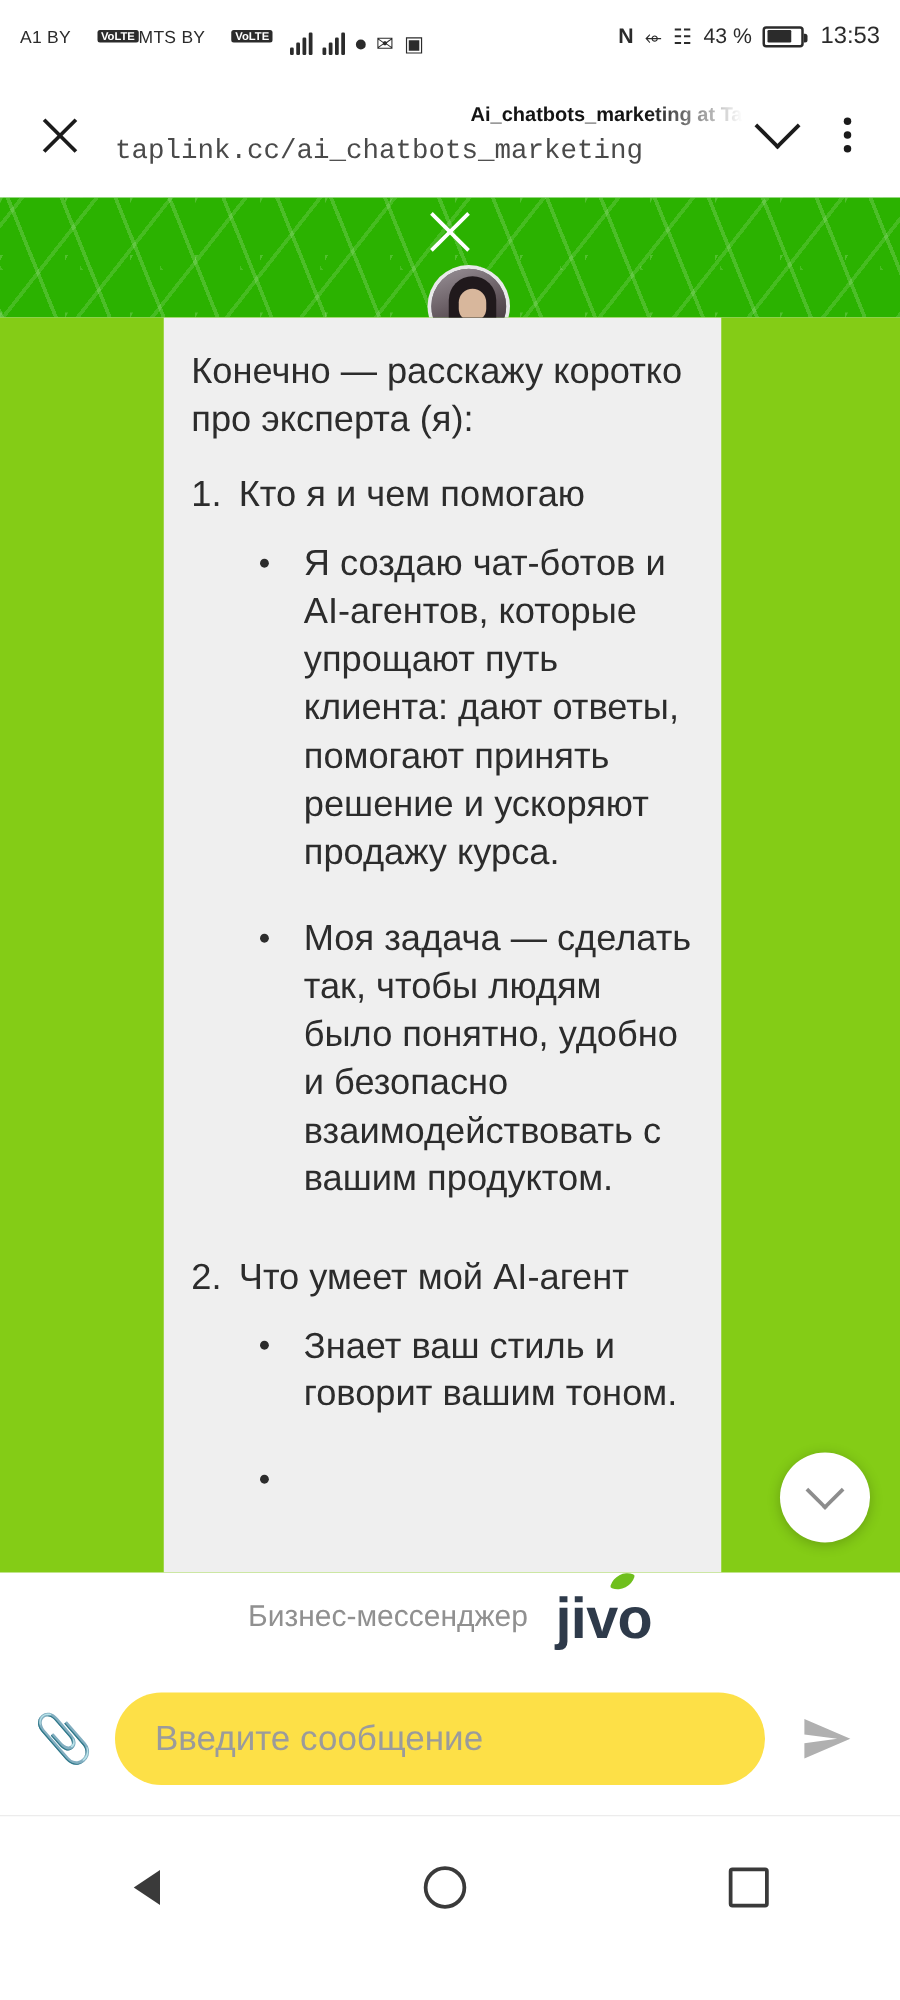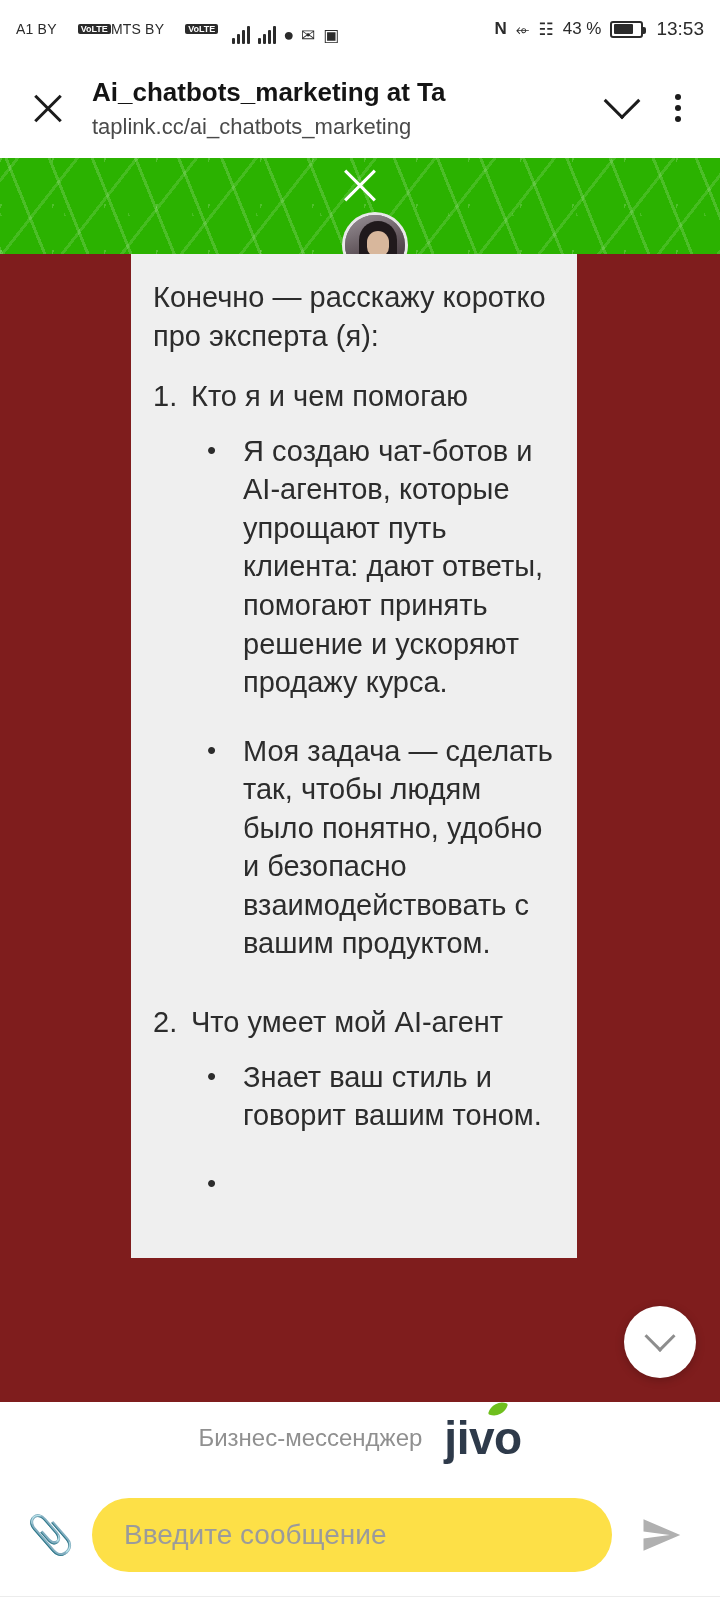--- a/index.html
+++ b/index.html
@@ -125,34 +125,36 @@
   .close-x::before { transform: rotate(45deg); }
   .close-x::after  { transform: rotate(-45deg); }
 
   .url-block {
     flex: 1;
     min-width: 0;
     padding-left: 18px;
     overflow: hidden;
   }
   .page-title {
-    font-size: 26px;
+    font-size: 16px;
     font-weight: bold;
     color: #141414;
     white-space: nowrap;
     overflow: hidden;
     -webkit-mask-image: linear-gradient(to right, #000 85%, transparent 100%);
             mask-image: linear-gradient(to right, #000 85%, transparent 100%);
+            text-align: right;
   }
   .page-url {
     margin-top: 6px;
     font-size: 22px;
     color: #4a4a4a;
     white-space: nowrap;
     overflow: hidden;
+    font-family: Liberation Mono, monospace;
   }
   .chev-btn {
     width: 56px; height: 56px;
     flex: 0 0 56px;
     display: flex; align-items: center; justify-content: center;
   }
   .chev {
     width: 26px; height: 26px;
     border-right: 3px solid #1b1b1b;
     border-bottom: 3px solid #1b1b1b;
@@ -227,22 +229,22 @@
     margin-left: 26px;
     font-size: 30px;
     color: #ffffff;
     font-weight: normal;
     z-index: 2;
   }
 
   
   .chat-body {
     position: relative;
-    height: 1148px;
-    background: #7f1d1d;
+    height: 1004px;
+    background: #84cc16;
     overflow: hidden;
   }
   .bubble {
     position: absolute;
     left: 131px;
     top: 0;
     width: 446px;
     background: #efefef;
     padding: 24px 22px 26px 22px;
     color: #2c2c2c;

